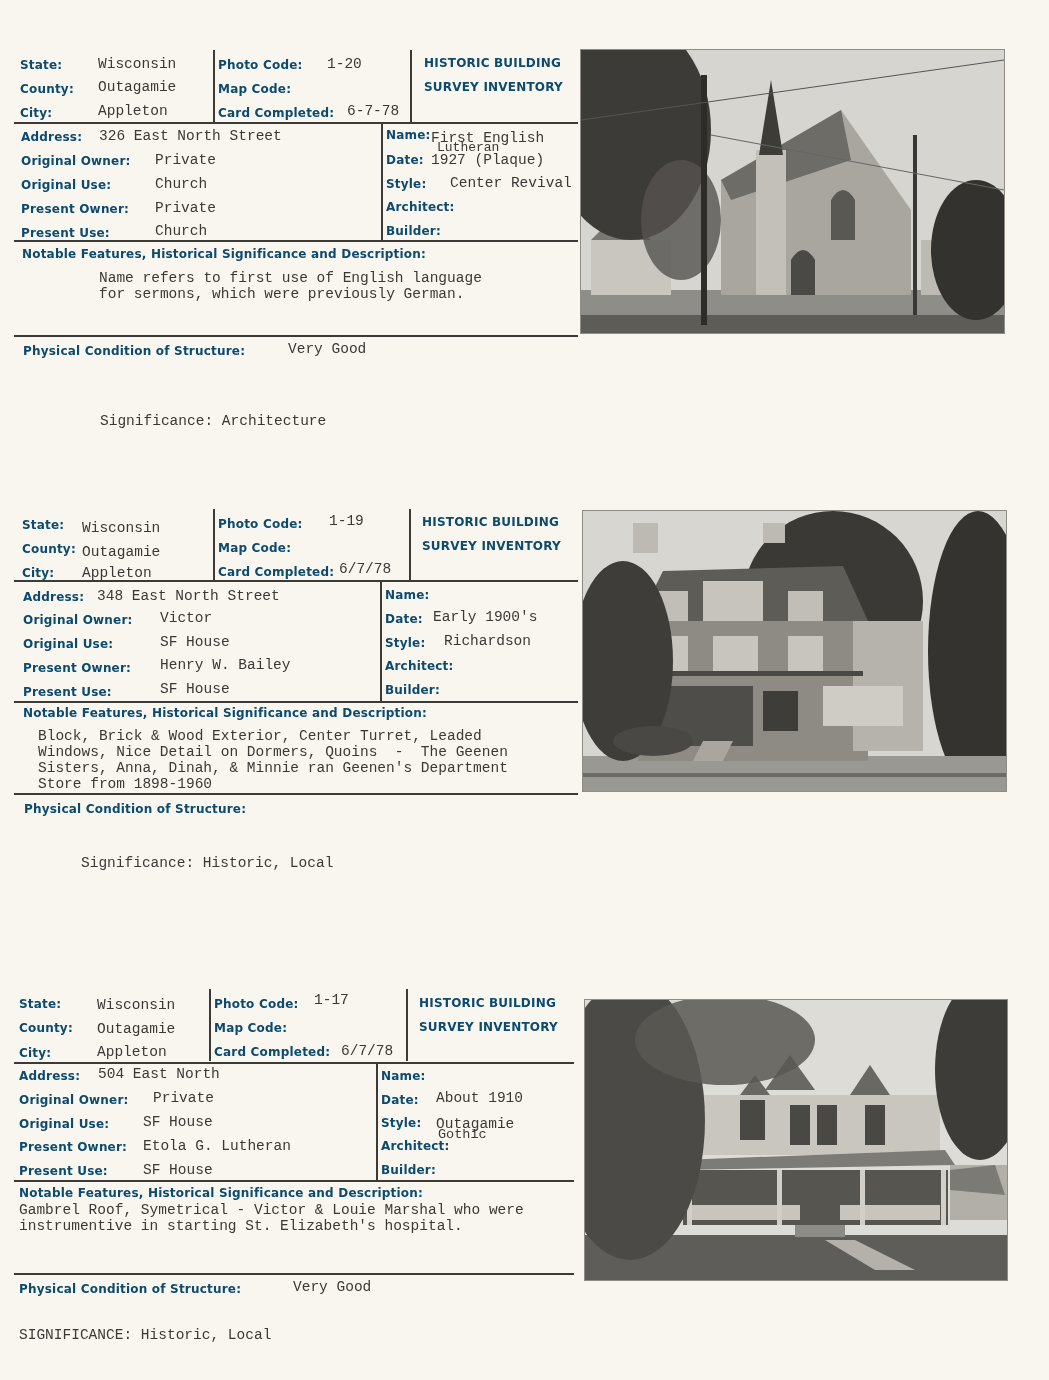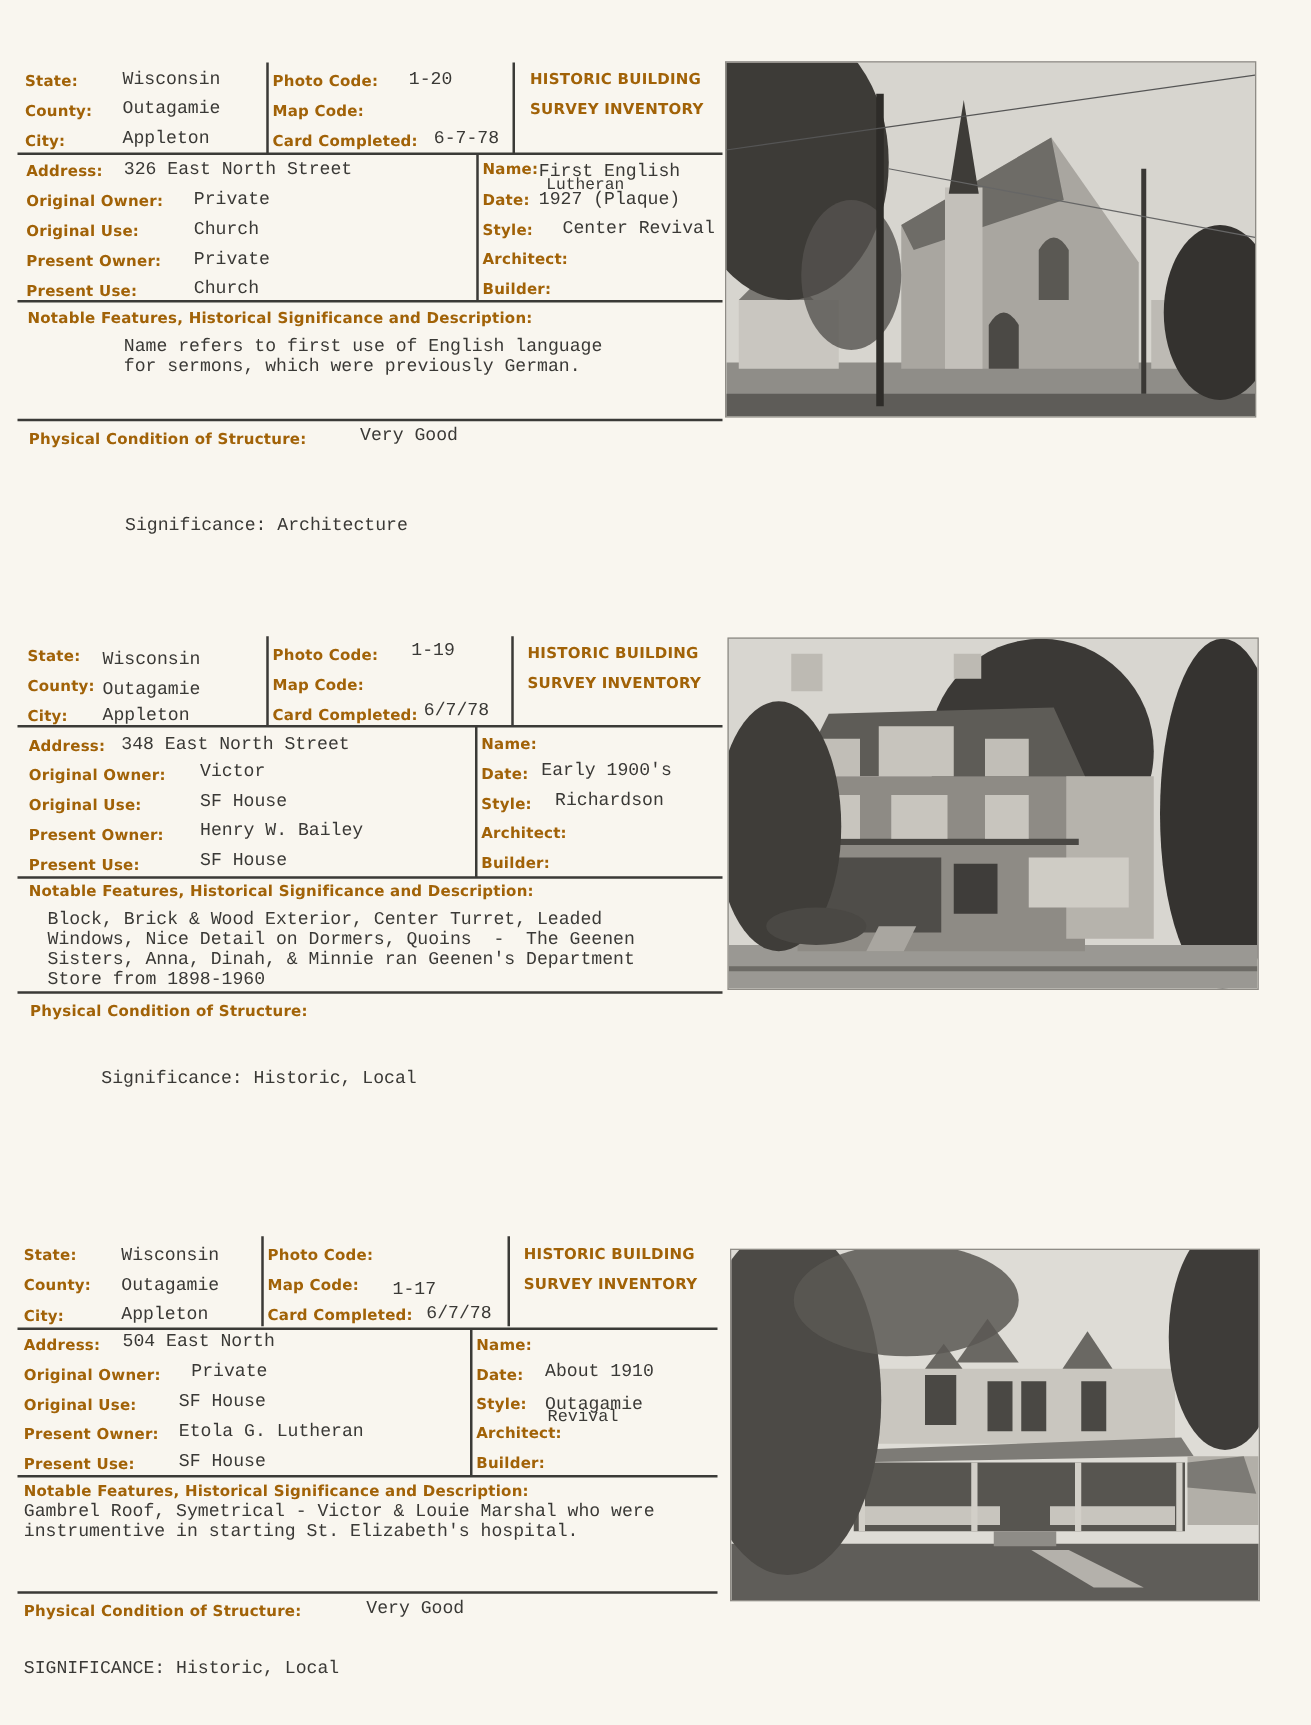--- a/index.html
+++ b/index.html
@@ -4,21 +4,21 @@
   <style>
     html, body { margin: 0; padding: 0; }
     body {
       width: 1049px; height: 1380px; position: relative; overflow: hidden;
       background: #f9f6ef;
       color: #2b2a28;
     }
     .label {
       font-family: "DejaVu Sans", sans-serif;
       font-weight: bold; font-size: 12px; letter-spacing: 0.2px;
-      color: #a16207;
+      color: #0c4a6e;
       white-space: nowrap;
     }
     .val {
       font-family: "Liberation Mono", "DejaVu Sans Mono", monospace;
       font-size: 14.5px; color: #3a3936;
       white-space: nowrap;
     }
     .abs { position: absolute; }
     .hline { position: absolute; height: 2px; background: #3b3a37; }
     .vline { position: absolute; width: 1.5px; background: #3b3a37; }
@@ -200,21 +200,21 @@
 <section>
   <span class="abs label" style="left:19px;top:997px">State:</span>
   <span class="abs val" style="left:97px;top:997px">Wisconsin</span>
   <span class="abs label" style="left:19px;top:1021px">County:</span>
   <span class="abs val" style="left:97px;top:1021px">Outagamie</span>
   <span class="abs label" style="left:19px;top:1046px">City:</span>
   <span class="abs val" style="left:97px;top:1044px">Appleton</span>
 
   <div class="vline" style="left:209px;top:989px;height:72px"></div>
   <span class="abs label" style="left:214px;top:997px">Photo Code:</span>
-  <span class="abs val" style="left:314px;top:1024px">1-17</span>
+  <span class="abs val" style="left:314px;top:992px">1-17</span>
   <span class="abs label" style="left:214px;top:1021px">Map Code:</span>
   <span class="abs label" style="left:214px;top:1045px">Card Completed:</span>
   <span class="abs val" style="left:341px;top:1043px">6/7/78</span>
 
   <div class="vline" style="left:406px;top:989px;height:72px"></div>
   <span class="abs label" style="left:419px;top:996px">HISTORIC BUILDING</span>
   <span class="abs label" style="left:419px;top:1020px">SURVEY INVENTORY</span>
 
   <div class="hline" style="left:14px;top:1062px;width:560px"></div>
 
@@ -228,21 +228,21 @@
   <span class="abs val" style="left:143px;top:1138px">Etola G. Lutheran</span>
   <span class="abs label" style="left:19px;top:1164px">Present Use:</span>
   <span class="abs val" style="left:143px;top:1162px">SF House</span>
 
   <div class="vline" style="left:376px;top:1063px;height:118px"></div>
   <span class="abs label" style="left:381px;top:1069px">Name:</span>
   <span class="abs label" style="left:381px;top:1093px">Date:</span>
   <span class="abs val" style="left:436px;top:1090px">About 1910</span>
   <span class="abs label" style="left:381px;top:1116px">Style:</span>
   <span class="abs val" style="left:436px;top:1116px">Outagamie</span>
-  <span class="abs val" style="left:438px;top:1127px;font-size:13.5px">Revival</span>
+  <span class="abs val" style="left:438px;top:1127px;font-size:13.5px">Gothic</span>
   <span class="abs label" style="left:381px;top:1139px">Architect:</span>
   <span class="abs label" style="left:381px;top:1163px">Builder:</span>
 
   <div class="hline" style="left:14px;top:1180px;width:560px"></div>
   <span class="abs label" style="left:19px;top:1186px">Notable Features, Historical Significance and Description:</span>
   <div class="abs desc" style="left:19px;top:1202px">Gambrel Roof, Symetrical - Victor &amp; Louie Marshal who were
 instrumentive in starting St. Elizabeth's hospital.</div>
 
   <div class="hline" style="left:14px;top:1273px;width:560px"></div>
   <span class="abs label" style="left:19px;top:1282px">Physical Condition of Structure:</span>

